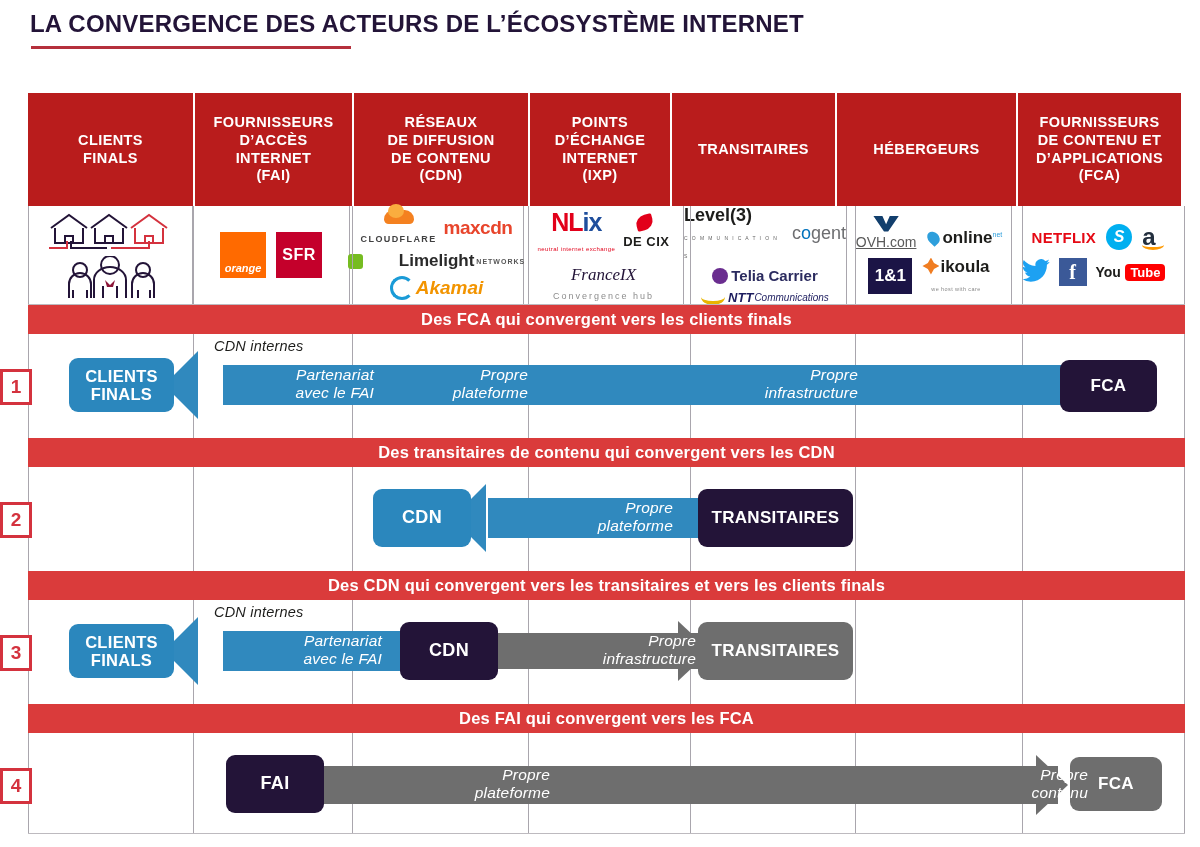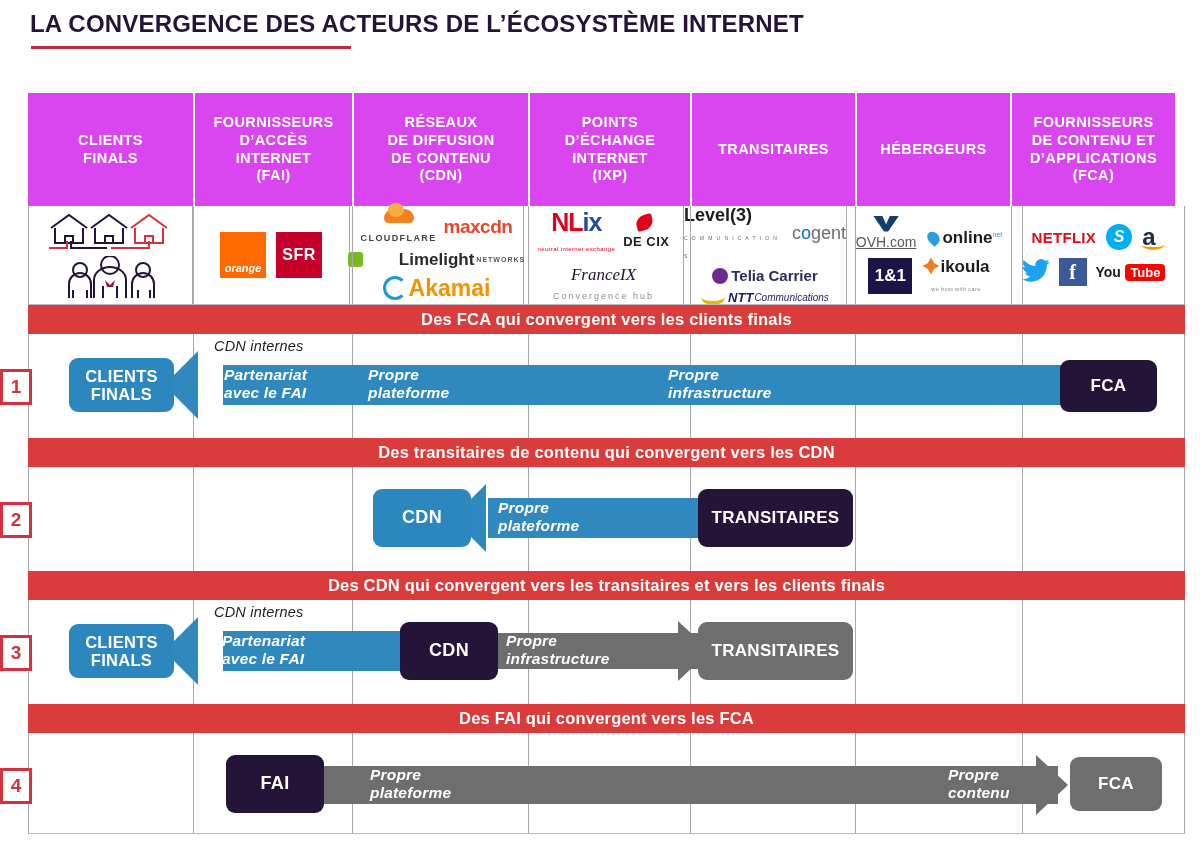--- a/index.html
+++ b/index.html
@@ -30,21 +30,21 @@
   
   .vline{position:absolute;top:113px;width:1px;background:#a9a6ad;}
   .hline{position:absolute;left:0;height:1px;background:#bdbabf;}
 
   
   #hdr{
     position:absolute;left:0;top:0;width:100%;height:113px;
     display:flex;
   }
   .hdr-cell{
-    background:#d946ef;color:#ffffff;
+    background:#b91c1c;color:#ffffff;
     display:flex;align-items:center;justify-content:center;text-align:center;
     font-weight:bold;font-size:14.5px;line-height:1.22;letter-spacing:.4px;
     margin-right:2px;box-sizing:border-box;padding:2px 4px;
   }
   .hdr-cell:last-child{margin-right:0;}
 
   
   #logos{position:absolute;left:0;top:113px;width:100%;height:98px;display:flex;}
   .logo-cell{
     box-sizing:border-box;position:relative;
@@ -63,21 +63,21 @@
   .bouygues .b1{position:absolute;left:0;top:16px;width:28px;height:30px;border-radius:50%;background:#1d3c85;transform:rotate(-18deg);}
   .bouygues .b2{position:absolute;left:20px;top:14px;width:26px;height:32px;border-radius:50%;background:#f26522;transform:rotate(16deg);}
   .bouygues .b3{position:absolute;left:10px;top:2px;width:34px;height:18px;border-radius:50%;background:#1978b8;}
   .cf{font-size:9px;letter-spacing:1.4px;color:#404041;font-weight:bold;}
   .cf-cloud{width:30px;height:14px;background:#f48120;border-radius:12px 12px 6px 6px;display:inline-block;position:relative;}
   .cf-cloud:before{content:"";position:absolute;left:4px;top:-6px;width:16px;height:14px;background:#faad3f;border-radius:50%;}
   .maxcdn{color:#e8452c;font-size:19px;font-weight:bold;letter-spacing:-.5px;}
   .limelight{color:#2a2a2a;font-size:17px;font-weight:bold;padding-left:32px;}
   .lime-sq{display:inline-block;width:15px;height:15px;background:#76bc21;border-radius:3px;vertical-align:-2px;margin-right:2px;}
   .lime-sub{font-size:7px;letter-spacing:1px;color:#555;font-weight:bold;}
-  .akamai{color:#f29400;font-size:23px;font-weight:bold;}
+  .akamai{color:#f29400;font-size:19px;font-weight:bold;font-style:italic;}
   .ak-swirl{display:inline-block;width:18px;height:18px;border:3px solid #1a9bd7;border-right-color:transparent;border-radius:50%;vertical-align:-3px;}
   .nlix{color:#e2001a;font-size:25px;font-weight:bold;letter-spacing:-1px;}
   .nlix-x{color:#1f4e9c;}
   .nlix-sub{font-size:6px;color:#e2001a;letter-spacing:.4px;}
   .decix{color:#1d1d1b;font-size:13px;font-weight:bold;letter-spacing:.5px;}
   .decix-mark{display:inline-block;width:17px;height:15px;background:#e2001a;border-radius:60% 10% 60% 10%;transform:rotate(-15deg);margin-right:3px;vertical-align:-2px;}
   .franceix{font-size:17px;color:#231438;font-style:italic;font-family:"Liberation Serif",serif;}
   .franceix-sub{font-size:9px;letter-spacing:2px;color:#8d8d8d;margin-top:18px;}
   .level3{font-size:18px;font-weight:bold;color:#1d1d1b;}
   .level3-sub{font-size:5px;letter-spacing:1.4px;color:#666;}
@@ -136,21 +136,21 @@
   .node.blue{background:#2b87bd;}
   .node.dark{background:#231438;}
   .node.gray{background:#6e6e6e;}
   .shaft{position:absolute;}
   .shaft.blue{background:#3089be;}
   .shaft.gray{background:#6e6e6e;}
   .head{position:absolute;width:0;height:0;}
   .head.left.blue{border-top:34px solid transparent;border-bottom:34px solid transparent;border-right:34px solid #3089be;}
   .head.right.gray{border-top:30px solid transparent;border-bottom:30px solid transparent;border-left:32px solid #6e6e6e;}
   .lbl{
-    position:absolute;font-style:italic;font-weight:bold;text-align:left;
+    position:absolute;font-style:italic;font-weight:normal;text-align:right;
     line-height:1.15;letter-spacing:.2px;
   }
   .lbl.on-arrow{color:#ffffff;font-size:15.5px;}
   .lbl.plain{color:#1d1d1b;font-size:14.5px;font-weight:normal;}
 </style>
 </head>
 <body>
 
 <div id="page-title">LA CONVERGENCE DES ACTEURS DE L’ÉCOSYSTÈME INTERNET</div>
 <div id="title-rule"></div>
@@ -167,30 +167,30 @@
 D’ACCÈS
 INTERNET
 (FAI)</span>
       </div>
     <div class="hdr-cell" style="width:174px">
         <span style="white-space: pre-line;">RÉSEAUX
 DE DIFFUSION
 DE CONTENU
 (CDN)</span>
       </div>
-    <div class="hdr-cell" style="width:160px">
+    <div class="hdr-cell" style="width:140px">
         <span style="white-space: pre-line;">POINTS
 D’ÉCHANGE
 INTERNET
 (IXP)</span>
       </div>
     <div class="hdr-cell" style="width:163px">
         <span style="white-space: pre-line;">TRANSITAIRES</span>
       </div>
-    <div class="hdr-cell" style="width:153px">
+    <div class="hdr-cell" style="width:179px">
         <span style="white-space: pre-line;">HÉBERGEURS</span>
       </div>
     <div class="hdr-cell" style="width:163px">
         <span style="white-space: pre-line;">FOURNISSEURS
 DE CONTENU ET
 D’APPLICATIONS
 (FCA)</span>
       </div>
   </div>
 

